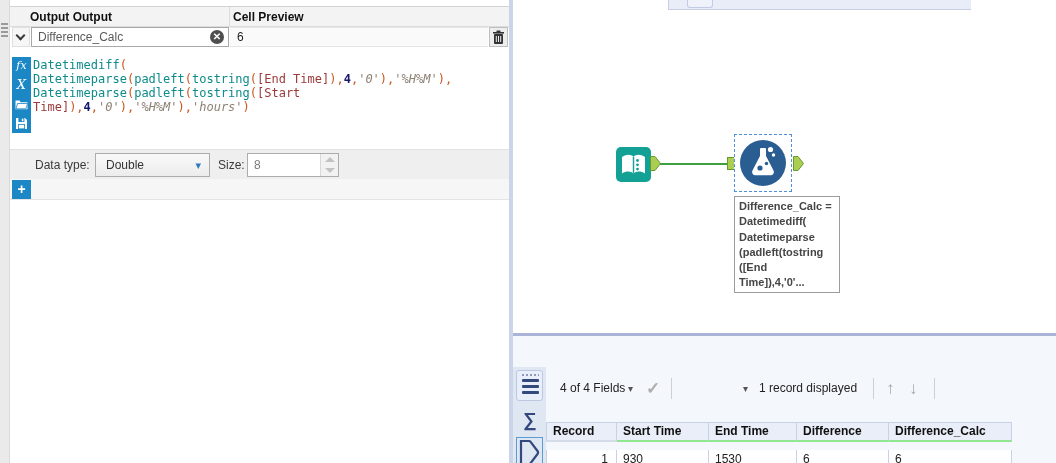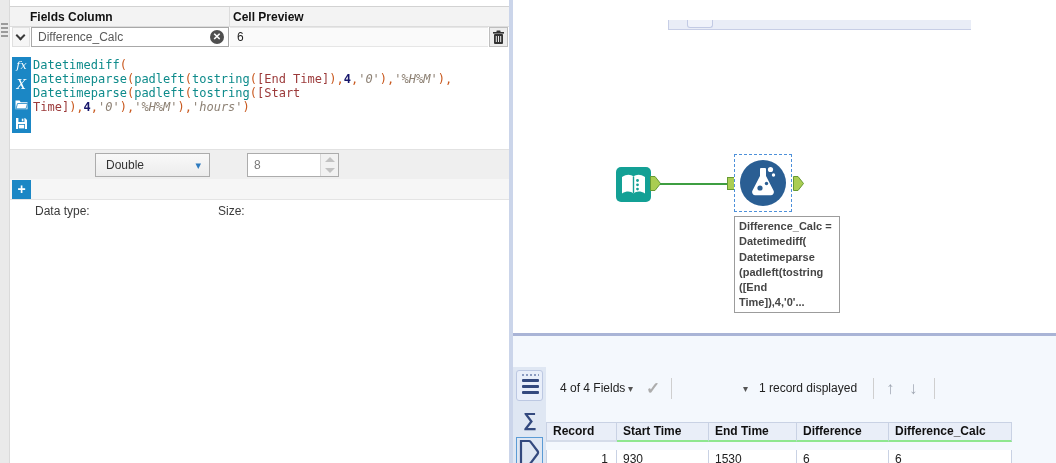--- a/index.html
+++ b/index.html
@@ -33,38 +33,38 @@
   .blue-sq.glyph-fx { font-family:"DejaVu Serif", serif; font-style:italic; font-size:11px; line-height:18px; }
   .blue-sq.glyph-x  { font-family:"DejaVu Serif", serif; font-style:italic; font-size:13px; line-height:18px; }
   .code { position:absolute; left:23px; top:9px; right:8px; font-family:"DejaVu Sans Mono", monospace; font-size:12px; line-height:14px; white-space:pre; cursor:text; }
   .tk-fn  { color:#0E8B8B; }
   .tk-p   { color:#C9591F; }
   .tk-fld { color:#9C3A3A; }
   .tk-num { color:#16166B; font-weight:bold; }
   .tk-str { color:#8D8174; font-style:italic; }
 
   .dtype-row { position:absolute; top:149px; left:0; right:0; height:30px; background:#EFEFEF; border-top:1px solid #E2E2E2; }
-  .dtype-row .lbl { position:absolute; top:8px; font-size:12px; color:#3A3A3A;margin-top:46px; }
+  .dtype-row .lbl { position:absolute; top:8px; font-size:12px; color:#3A3A3A; }
   .dd { position:absolute; left:85px; top:3px; width:115px; height:24px; background:linear-gradient(#F9F9F9,#ECECEC); border:1px solid #ACACAC; font-size:12px; color:#333; line-height:22px; padding-left:10px; cursor:pointer; }
   .dd .caret { position:absolute; right:8px; top:0; line-height:22px; color:#2E7BBF; font-size:11px; }
   .size-input { position:absolute; left:237px; top:3px; width:92px; height:24px; background:#fff; border:1px solid #ACACAC; }
   .size-input .val { position:absolute; left:6px; top:0; font-size:12px; color:#7A7A7A; line-height:22px; }
   .spinner { position:absolute; right:0; top:0; width:18px; height:22px; background:#F2F2F2; border-left:1px solid #D8D8D8; }
   .spinner .up, .spinner .dn { position:absolute; left:4px; width:0; height:0; border-left:5px solid transparent; border-right:5px solid transparent; }
   .spinner .up { top:3px; border-bottom:5px solid #C2C2C2; }
   .spinner .dn { bottom:3px; border-top:5px solid #C2C2C2; }
 
   .add-row { position:absolute; top:179px; left:0; right:0; height:21px; background:#F6F6F6; border-bottom:1px solid #E4E4E4; }
   .add-btn { position:absolute; left:2px; top:1px; width:19px; height:19px; background:#1B87C5; color:#fff; font-size:14px; font-weight:bold; text-align:center; line-height:18px; cursor:pointer; }
 
   
   .v-divider { position:absolute; left:509px; top:0; width:4px; height:463px; background:#CBD5EA; }
 
   
-  .canvas { position:absolute; left:513px; top:0; width:458px; height:333px; background:#fff; overflow:hidden;margin-top:20px; }
+  .canvas { position:absolute; left:513px; top:0; width:458px; height:333px; background:#fff; overflow:hidden; }
   .remnant-bar { position:absolute; left:155px; right:0; top:0; height:10px; background:#E9EDF7; border-bottom:1px solid #C7CEE6; border-left:1px solid #C7CEE6; }
   .remnant-btn { position:absolute; left:18px; top:0; width:26px; height:8px; background:#EFF2FA; border:1px solid #C2CAE4; border-top:none; border-radius:0 0 3px 3px; }
 
   .input-tool { position:absolute; left:103px; top:147px; width:35px; height:35px; background:#13A095; border-radius:5px; }
   .wire { position:absolute; left:147px; top:163px; width:68px; height:2px; background:#3E9E41; }
   .anchor-out { position:absolute; width:11px; height:15px; }
   .anchor-in  { position:absolute; width:8px; height:13px; }
 
   .formula-sel { position:absolute; left:221px; top:134px; width:58px; height:58px; border:1px dashed #4D90D9; background:#fff; }
   .formula-circle { position:absolute; left:227px; top:140px; width:46px; height:46px; border-radius:50%; background:#2A5E93; }
@@ -107,21 +107,21 @@
         <div></div>
         <div></div>
         <div></div>
         <div></div>
       </div>
   </div>
 
   <div class="config">
     <div class="cfg-topline"></div>
     <div class="cfg-header">
-      <span class="h1">Fields Column</span>
+      <span class="h1">Output Output</span>
       <span class="h2">Cell Preview</span>
       <div class="cfg-colsep"></div>
     </div>
 
     <div class="expr-row">
       <div class="chev-btn">
           <i></i>
         </div>
       <div class="name-input">Difference_Calc</div>
       <div class="clear-x">✕</div>

